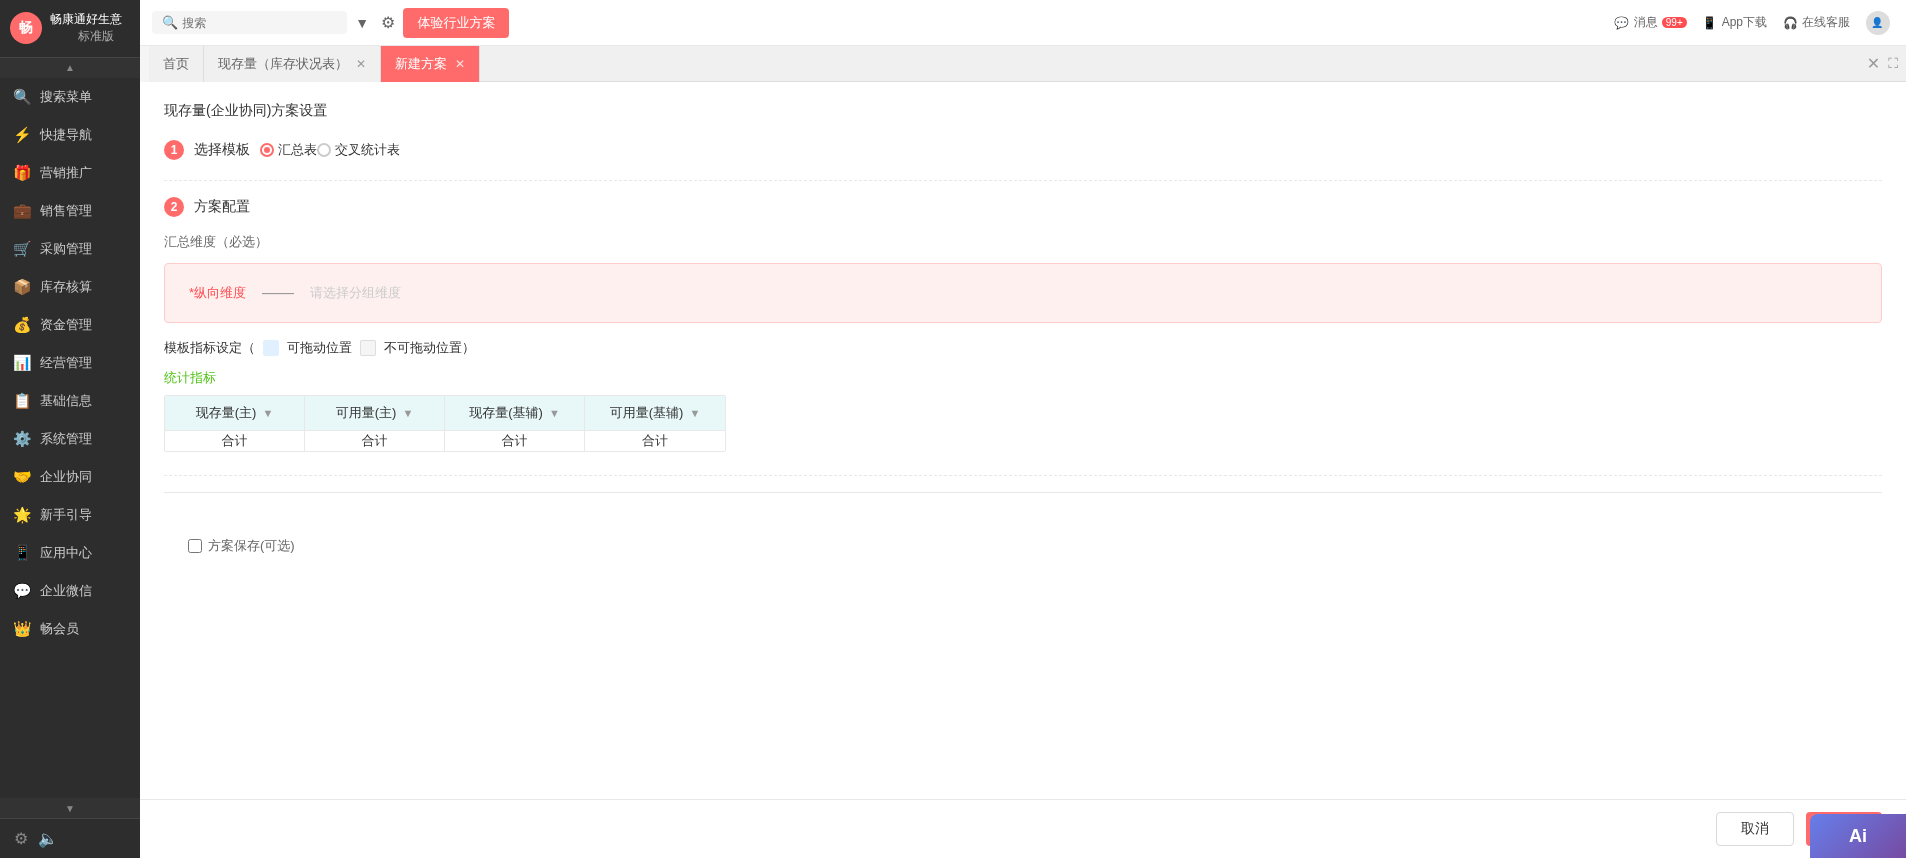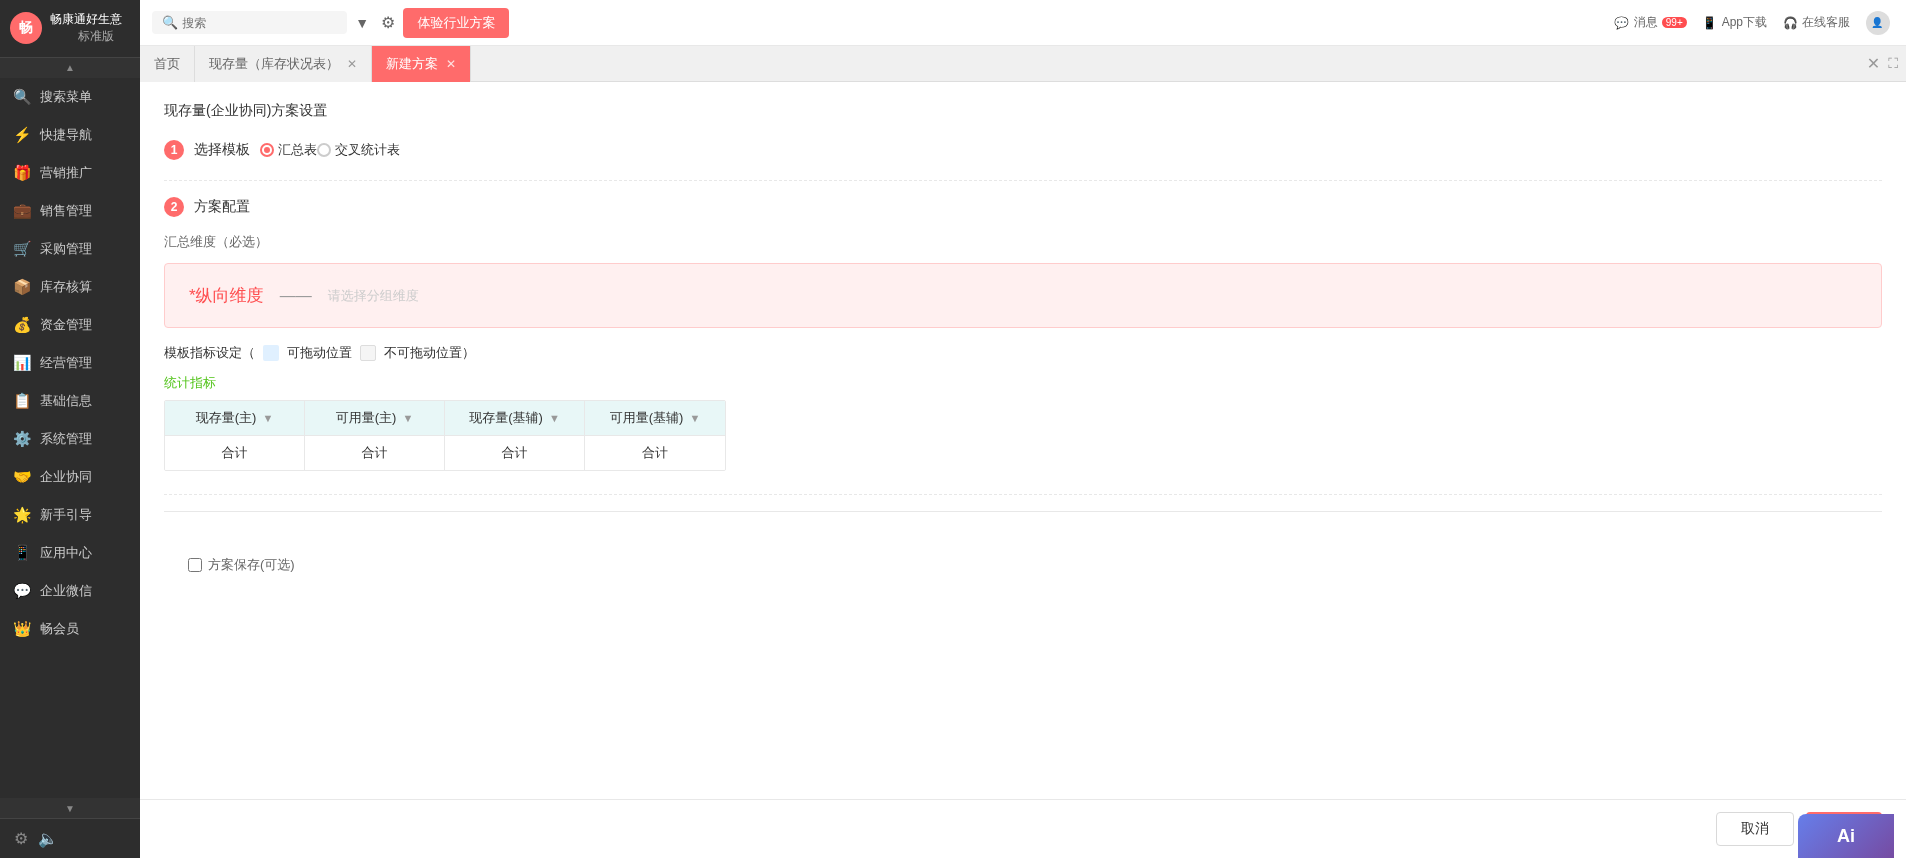--- a/index.html
+++ b/index.html
@@ -95,20 +95,21 @@
     .user-avatar { width: 24px; height: 24px; border-radius: 50%; background: #ddd; display: flex; align-items: center; justify-content: center; font-size: 10px; }
 
     
     .tabbar {
       background: #f0f0f0;
       display: flex; align-items: center;
       height: 36px;
       border-bottom: 1px solid #ddd;
       flex-shrink: 0;
       padding-left: 0;
+      margin-left: 9px;
     }
     .tab {
       height: 36px; display: flex; align-items: center; padding: 0 14px;
       font-size: 13px; cursor: pointer; border-right: 1px solid #ddd;
       background: #f0f0f0; color: #666; gap: 6px; white-space: nowrap;
     }
     .tab.home { background: #f0f0f0; }
     .tab.active { background: #ff6b6b; color: #fff; }
     .tab-close { font-size: 12px; color: #999; cursor: pointer; margin-left: 2px; }
     .tab.active .tab-close { color: rgba(255,255,255,0.8); }
@@ -153,21 +154,21 @@
     
     .config-section { }
     .config-label { font-size: 13px; color: #666; margin-bottom: 12px; }
 
     
     .required-area {
       background: #fff0f0; border: 1px solid #ffcccc; border-radius: 4px;
       padding: 20px 24px; margin-bottom: 16px;
     }
     .dimension-row { display: flex; align-items: center; gap: 12px; }
-    .dimension-label { color: #ff4d4f; font-size: 17px; }
+    .dimension-label { color: #ff4d4f; font-size: 13px; }
     .dimension-dash { color: #999; font-size: 16px; margin: 0 4px; }
     .dimension-placeholder { color: #ccc; font-size: 13px; }
 
     
     .indicator-settings { margin-bottom: 12px; }
     .indicator-settings-label { font-size: 13px; color: #333; margin-bottom: 8px; display: flex; align-items: center; gap: 8px; }
     .drag-badge {
       display: inline-block; width: 16px; height: 16px; background: #e0f0ff; border-radius: 2px; vertical-align: middle;
     }
     .no-drag-badge {
@@ -182,21 +183,21 @@
     .stats-col {
       min-width: 140px; padding: 8px 12px;
       border-right: 1px solid #e8e8e8;
       display: flex; align-items: center; justify-content: center; gap: 6px;
     }
     .stats-col:last-child { border-right: none; }
     .stats-col-name { font-size: 13px; color: #333; }
     .stats-col-arrow { color: #999; font-size: 11px; cursor: pointer; }
     .stats-table-row { display: flex; background: #fff; border-top: 1px solid #e8e8e8; }
     .stats-cell {
-      min-width: 140px; padding: 8px 12px;
+      min-width: 140px; padding: 1px 12px;
       border-right: 1px solid #e8e8e8;
       display: flex; align-items: center; justify-content: center;
       font-size: 13px; color: #333;
     }
     .stats-cell:last-child { border-right: none; }
 
     
     .tip-section { margin-top: 16px; color: #bbb; font-size: 12px; line-height: 1.8; }
 
     
@@ -214,21 +215,21 @@
       padding: 7px 24px; border: 1px solid #d9d9d9; border-radius: 4px;
       background: #fff; color: #333; cursor: pointer; font-size: 14px;
     }
     .btn-query {
       padding: 7px 24px; border: none; border-radius: 4px;
       background: #ff6b6b; color: #fff; cursor: pointer; font-size: 14px;
     }
 
     
     .ai-badge {
-      position: fixed; bottom: 0; right: 12px;
+      position: fixed; bottom: 0; right: 0;
       background: linear-gradient(135deg, #667eea, #764ba2);
       color: white; font-size: 18px; font-weight: bold;
       width: 96px; height: 44px;
       display: flex; align-items: center; justify-content: center;
       border-radius: 8px 0 0 0;
       cursor: pointer;
     }
   </style>
 </head>
 <body>

